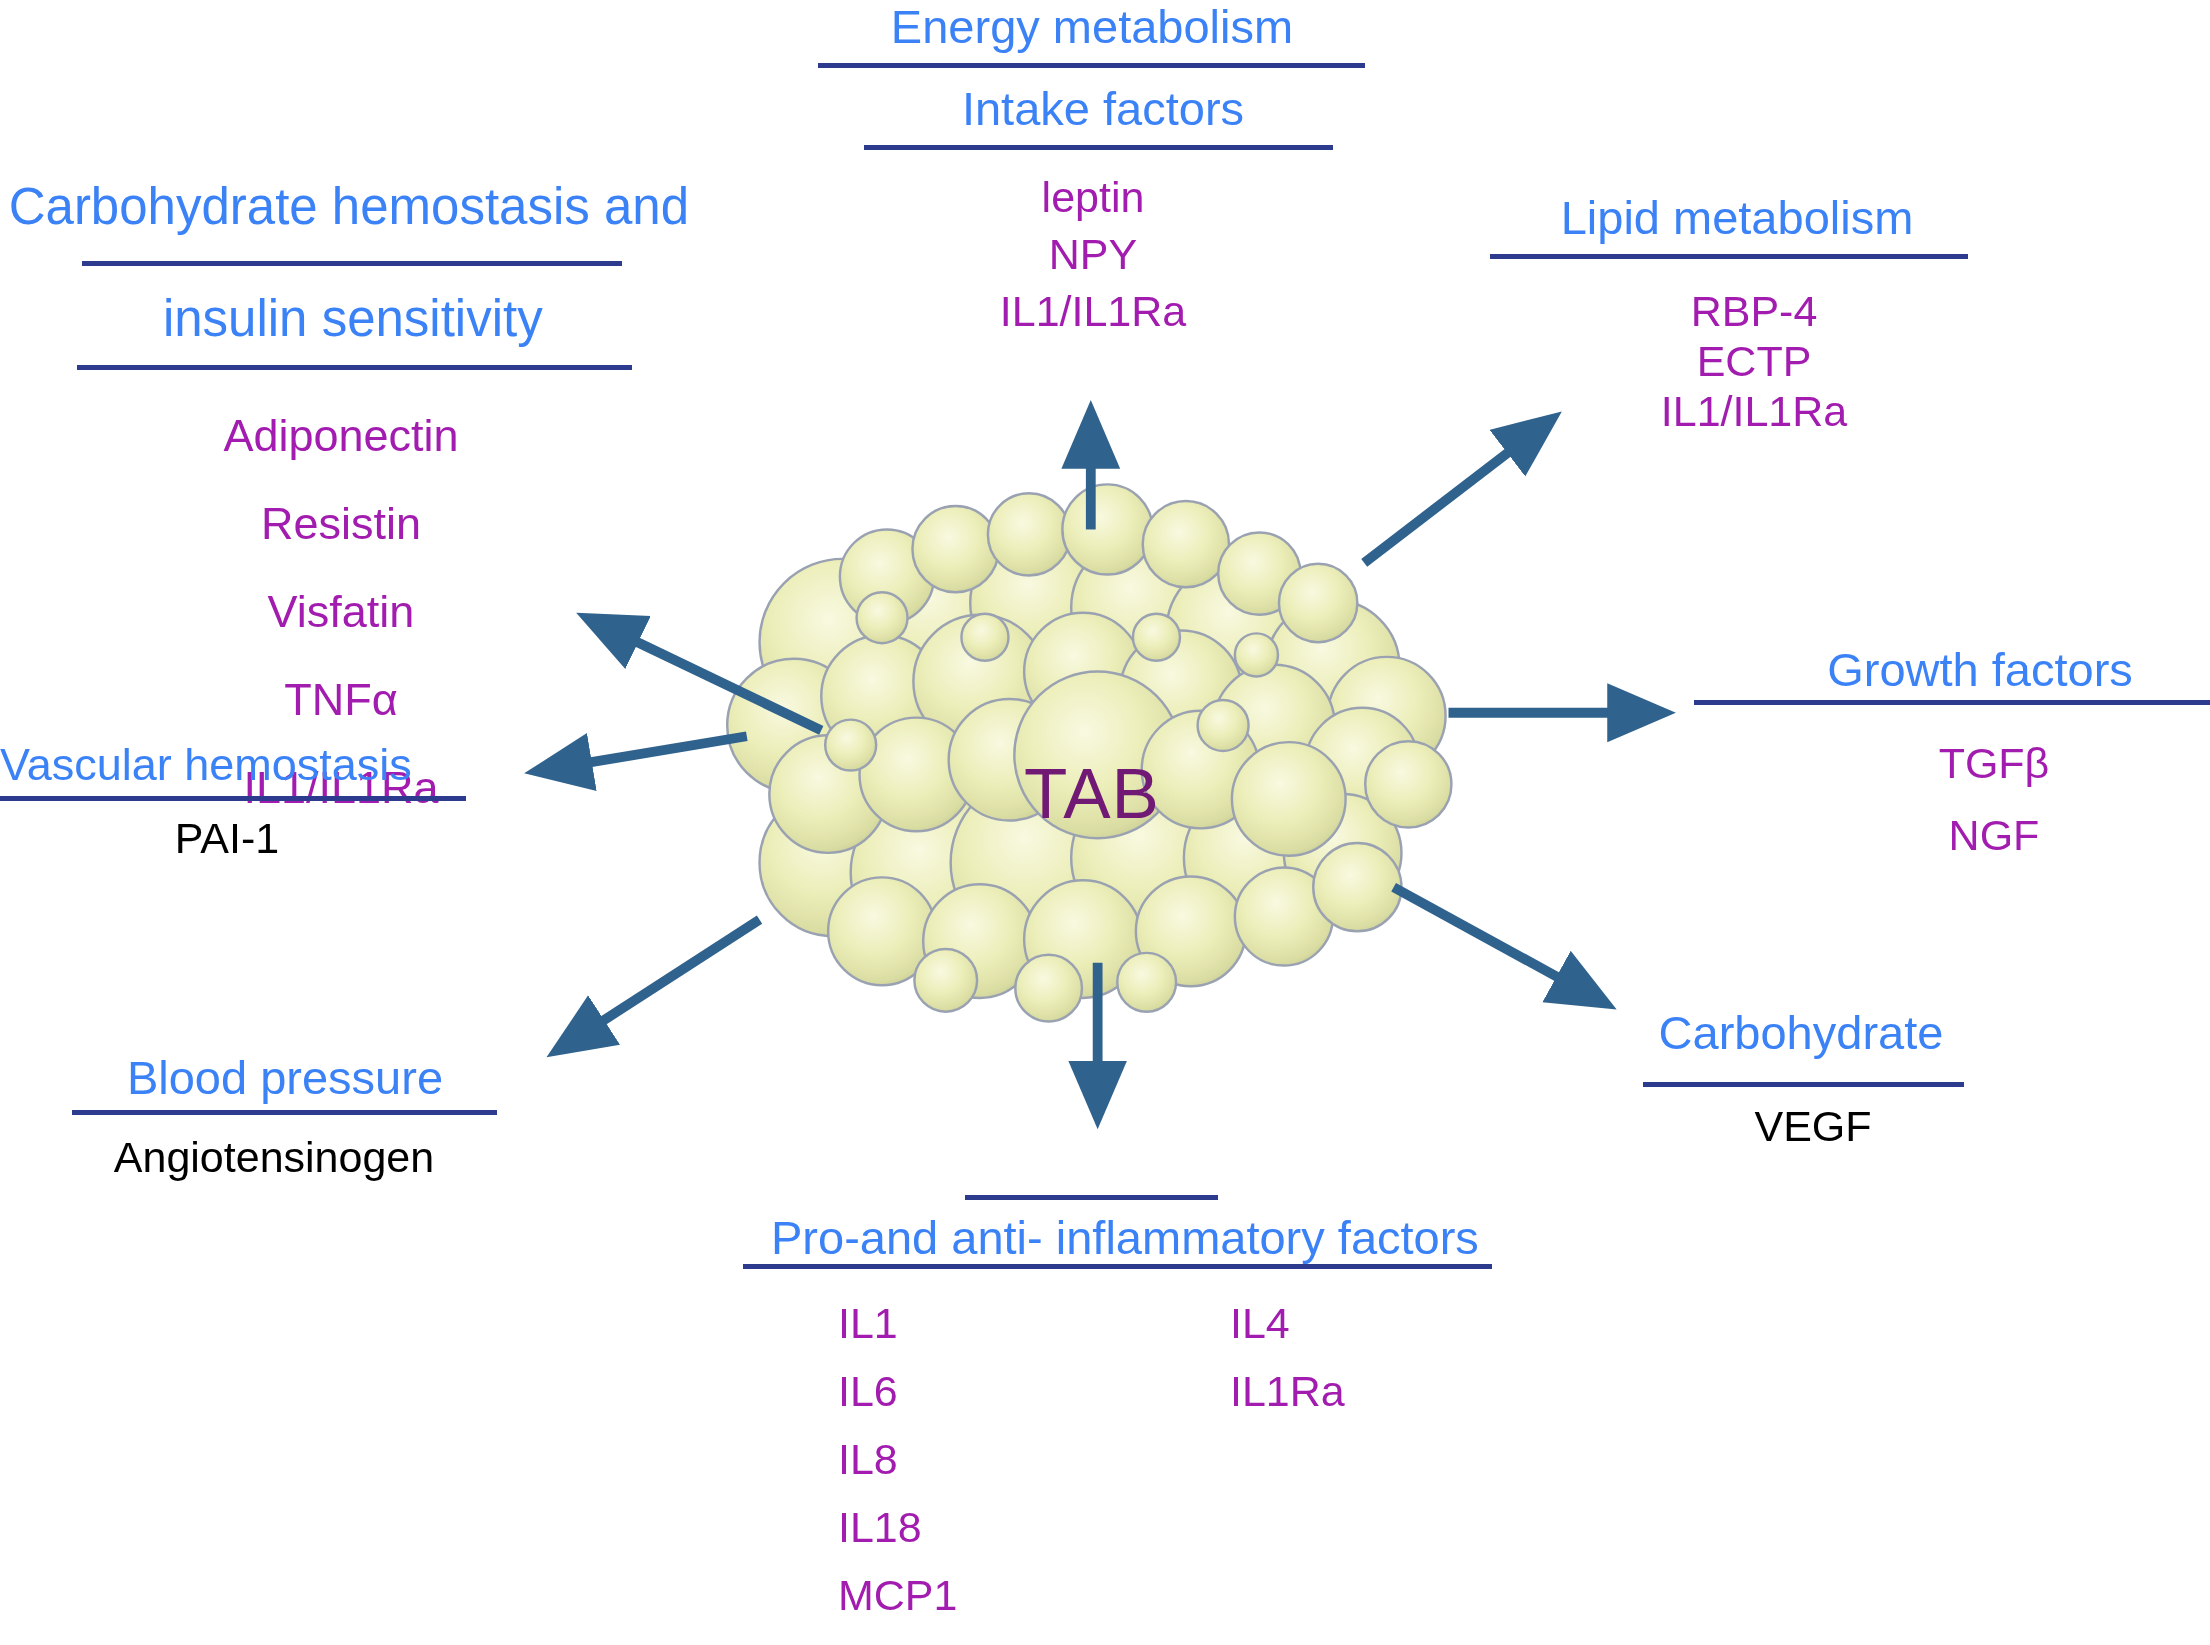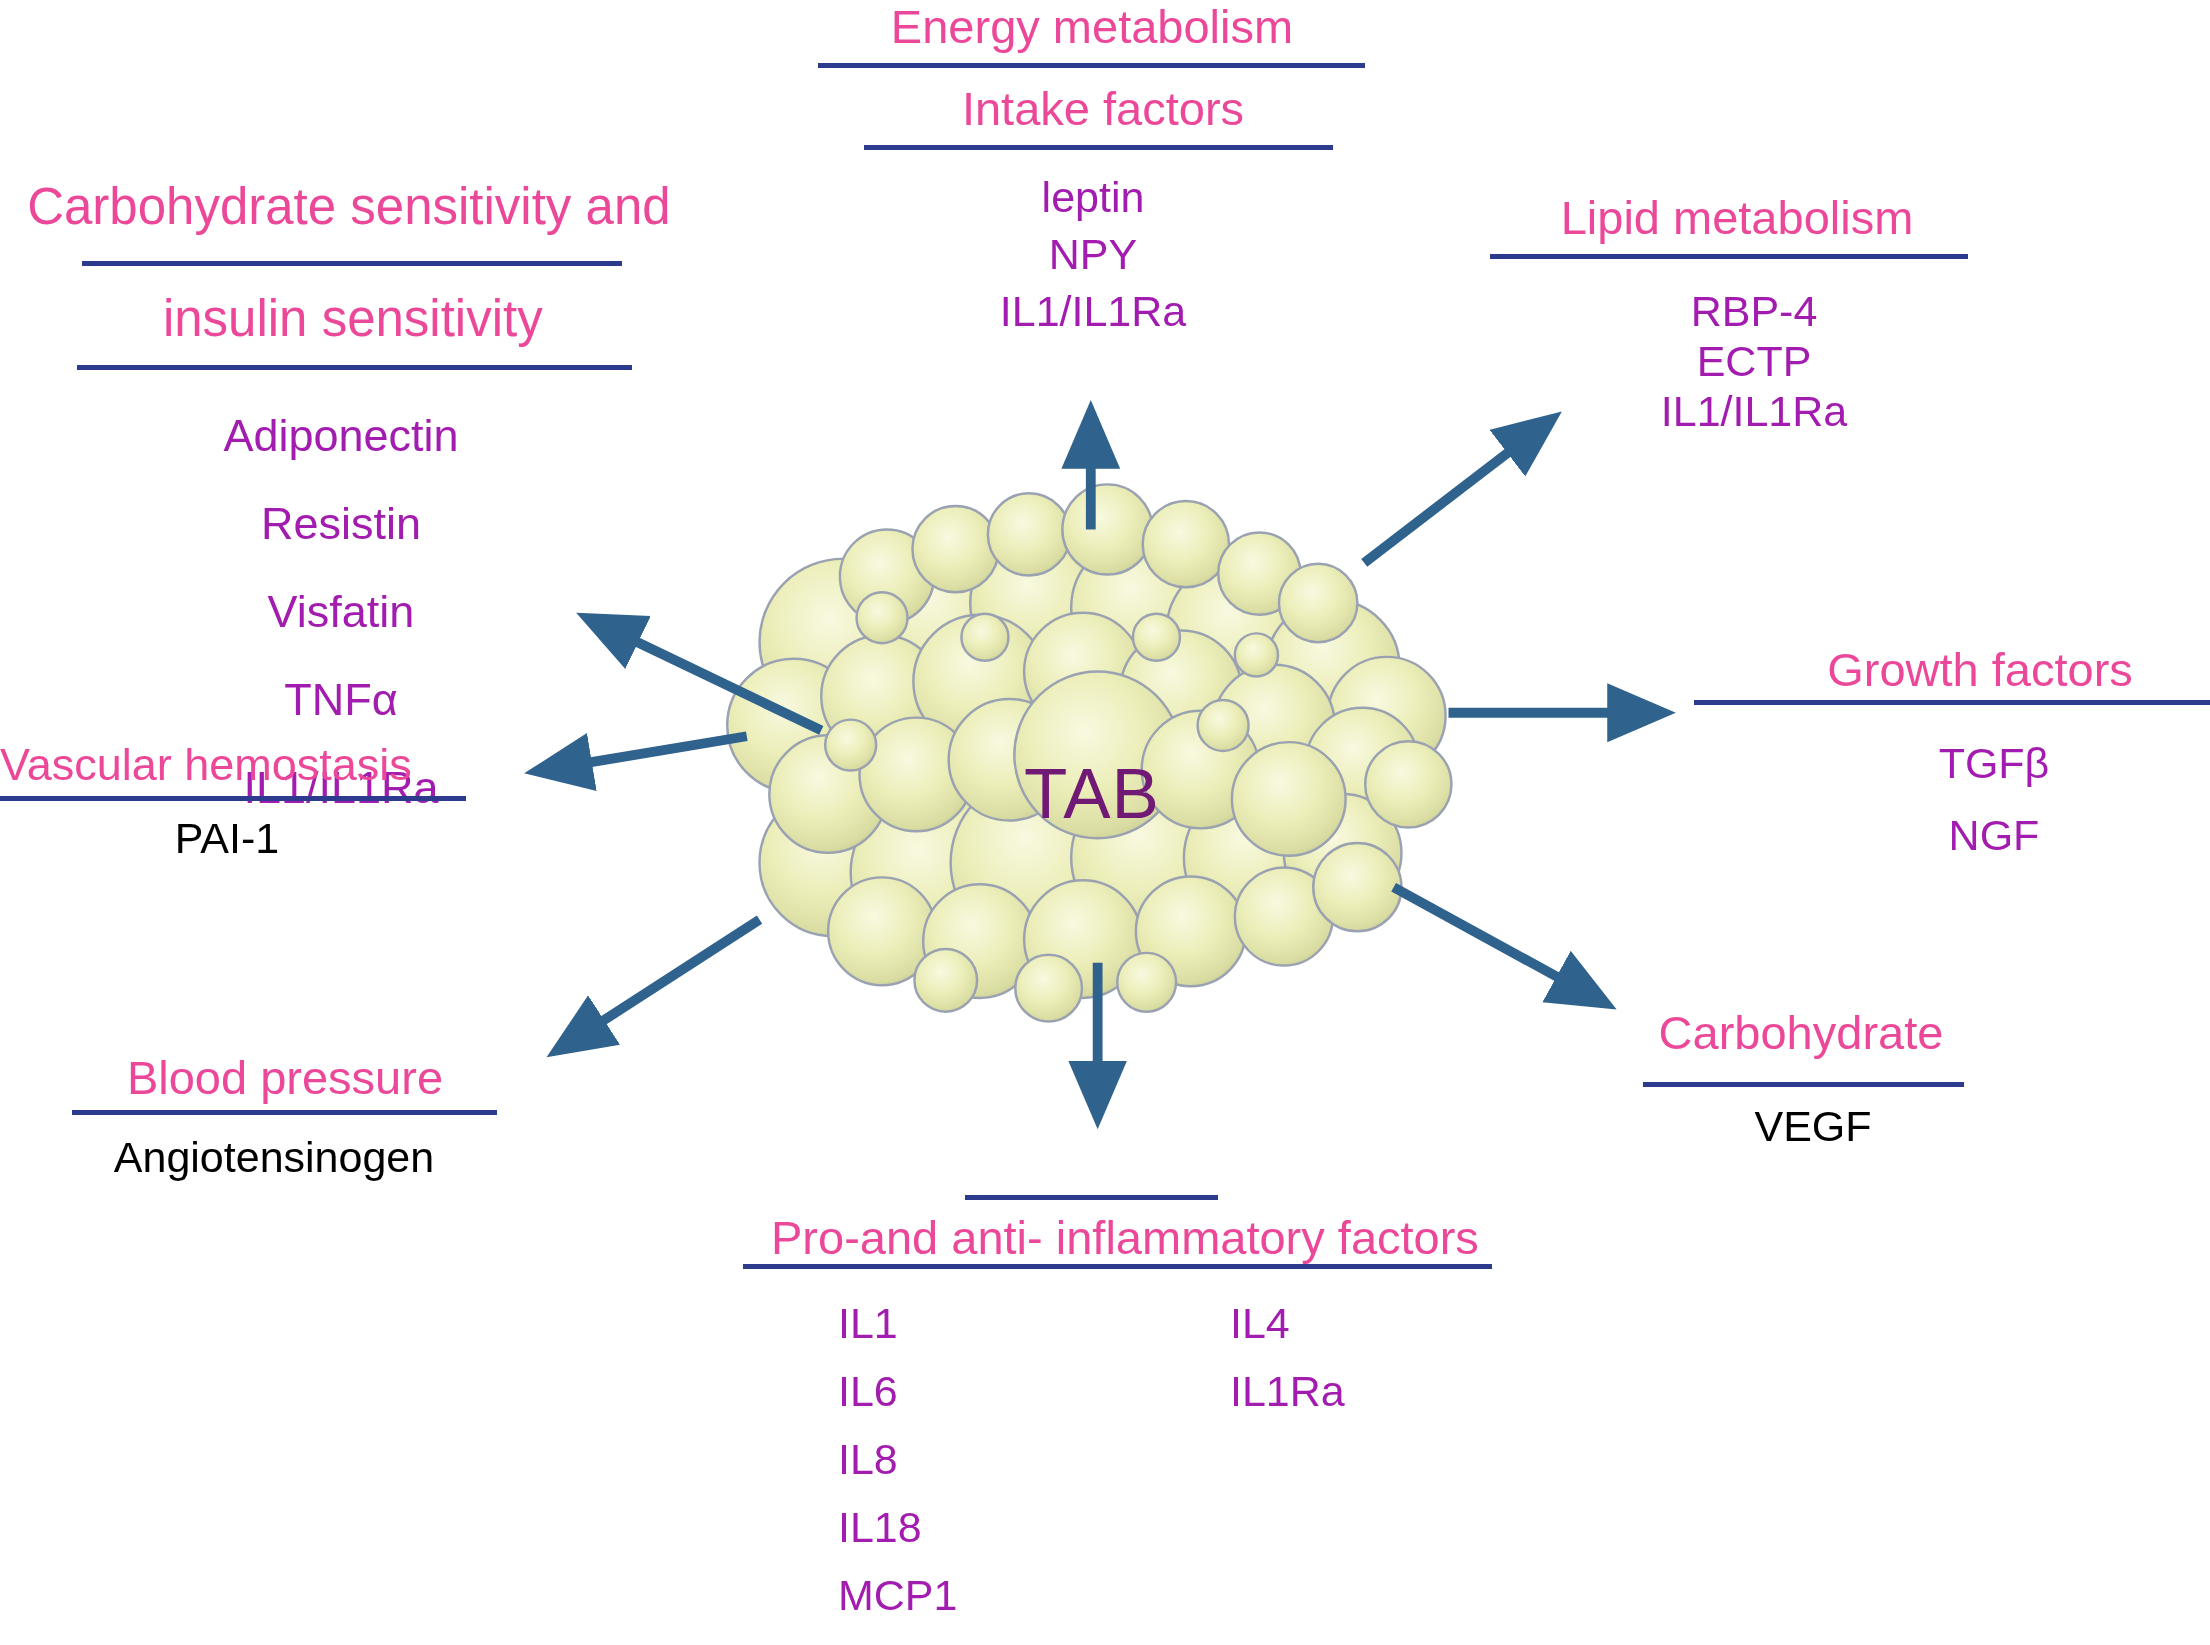--- a/index.html
+++ b/index.html
@@ -1,19 +1,19 @@
 <!DOCTYPE html>
 <html><head>
 <meta charset="utf-8">
 <style>
   html,body{margin:0;padding:0;background:#fff;}
   #canvas{position:relative;width:2210px;height:1646px;background:#ffffff;
           font-family:"Liberation Sans","DejaVu Sans",sans-serif;overflow:hidden;}
   #art{position:absolute;left:0;top:0;width:2210px;height:1646px;}
-  .hd{position:absolute;text-align:center;color:#ec4899;font-size:47px;line-height:1.15;white-space:nowrap;}
+  .hd{position:absolute;text-align:center;color:#3b82f6;font-size:47px;line-height:1.15;white-space:nowrap;}
   .hd.big{font-size:51px;}
   .u{position:absolute;height:4.9px;background:#2d3b8e;}
   .it{position:absolute;text-align:center;color:#000;font-size:43px;white-space:nowrap;}
   .list{position:absolute;color:#a21caf;font-size:43px;text-align:center;}
   .list div{white-space:nowrap;}
   .lh58 div{line-height:57px;}
   .lh51 div{line-height:50px;}
   .lh90 div{line-height:88px;font-size:45px;}
   .lh73 div{line-height:72px;}
   .lh62 div{line-height:61px;margin-top:7px;}
@@ -108,21 +108,21 @@
   <div class="hd" style="left:798px;top:0px;width:588px;">Energy metabolism</div>
   <div class="u" style="left:818px;top:63px;width:547px;"></div>
   <div class="hd" style="left:809px;top:82px;width:588px;">Intake factors</div>
   <div class="u" style="left:864px;top:145px;width:469px;"></div>
   <div class="list lh58" style="left:799px;top:169px;width:588px;">
     <div>leptin</div>
     <div>NPY</div>
     <div>IL1/IL1Ra</div>
   </div>
 
-  <div class="hd big" style="left:5.9px;top:178px;width:686px;">Carbohydrate sensitivity and</div>
+  <div class="hd big" style="left:5.9px;top:178px;width:686px;">Carbohydrate hemostasis and</div>
   <div class="u" style="left:82px;top:261px;width:540px;"></div>
   <div class="hd big" style="left:9.8px;top:290px;width:686px;">insulin sensitivity</div>
   <div class="u" style="left:77px;top:365px;width:555px;"></div>
   <div class="list lh90" style="left:47px;top:392px;width:588px;">
     <div>Adiponectin</div>
     <div>Resistin</div>
     <div>Visfatin</div>
     <div>TNFα</div>
     <div>IL1/IL1Ra</div>
   </div>

